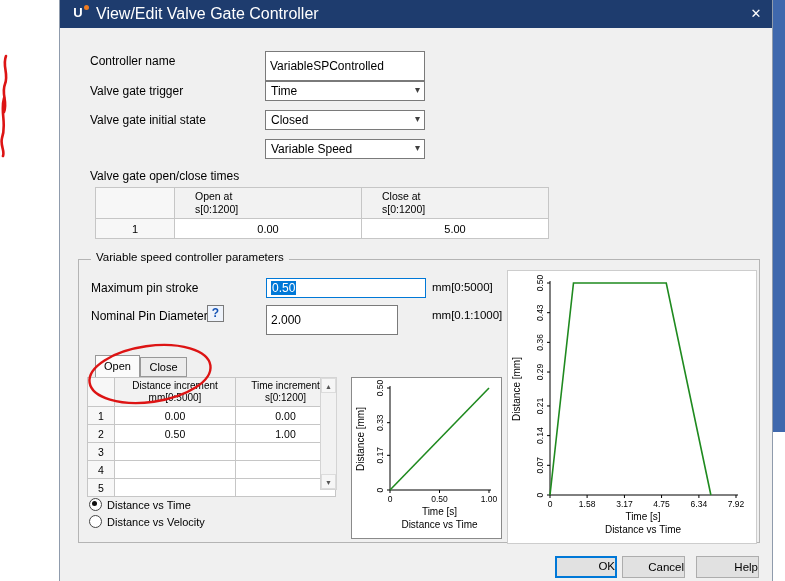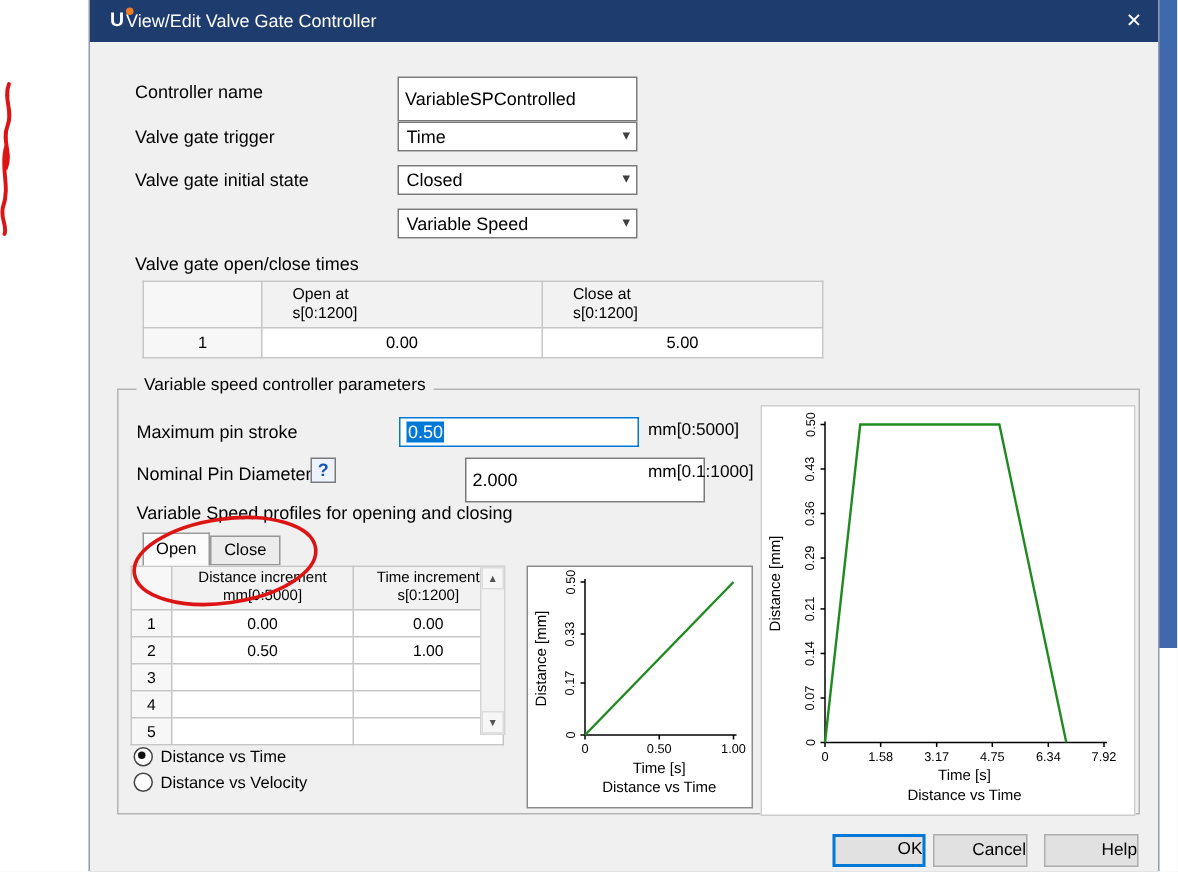--- a/index.html
+++ b/index.html
@@ -5,21 +5,21 @@
   html,body{margin:0;padding:0}
   #screen{position:relative;width:785px;height:581px;background:#ffffff;overflow:hidden;
           font-family:"Liberation Sans",sans-serif;color:#000}
   
   .dialog{position:absolute;left:60px;top:0;width:712px;height:581px;background:#f0f0f0;
           box-shadow:0 0 0 1px #8f9bac}
   .titlebar{position:absolute;left:0;top:0;width:712px;height:28px;background:#1e3c6e;color:#fff}
   .app-icon{position:absolute;left:10px;top:5px;width:16px;height:16px;font-weight:bold;
             font-size:13px;line-height:16px;text-align:center}
   .app-icon .dot{position:absolute;top:0;right:-3px;width:5px;height:5px;border-radius:50%;background:#f07c21}
-  .win-title{position:absolute;left:24px;top:0;line-height:28px;font-size:12px;white-space:nowrap}
+  .win-title{position:absolute;left:36px;top:0;line-height:28px;font-size:16px;white-space:nowrap}
   .win-close{position:absolute;right:0;top:0;width:32px;height:28px;line-height:28px;text-align:center;
              font-size:13px;cursor:pointer}
   .dlg-body{position:absolute;left:0;top:28px;width:712px;height:553px}
   
   .lbl{position:absolute;font-size:12px;white-space:nowrap}
   .txtbox{position:absolute;height:20px;background:#fff;border:1px solid #7a7a7a;font-size:12px;
           padding:14px 4px;box-sizing:border-box;font-family:inherit;outline:none}
   .valuebox{position:absolute;height:20px;background:#fff;border:1px solid #7a7a7a;font-size:12px;
             padding:2px 4px;box-sizing:border-box;white-space:nowrap}
   .focus-box{border:1px solid #0078d7}
@@ -143,24 +143,23 @@
         <div class="legend">Variable speed controller parameters</div>
 
         <div class="lbl" style="left:12px;top:21px">Maximum pin stroke</div>
         <div class="valuebox focus-box" style="left:187px;top:18px;width:160px">
           <span class="sel-text">0.50</span>
         </div>
         <div class="unit" style="left:353px;top:21px">mm[0:5000]</div>
 
         <div class="lbl" style="left:12px;top:49px">Nominal Pin Diameter</div>
         <div class="helpq">?</div>
-        <input class="txtbox" style="left: 187px; top: 45px; width: 160px; margin-left: 44px;" value="2.000">
+        <input class="txtbox" style="left: 187px; top: 45px; width: 132px;" value="2.000">
         <div class="unit" style="left:353px;top:49px">mm[0.1:1000]</div>
 
-        <div class="lbl" style="left:12px;top:75px">Variable Speed profiles for opening and closing</div>
 
         <div class="tab tab-open active">Open</div>
         <div class="tab tab-close">Close</div>
 
         <div class="ptwrap">
           <table class="ptable">
             <tbody>
                 <tr>
               <th class="numcol"></th>
               <th style="width:116px">

